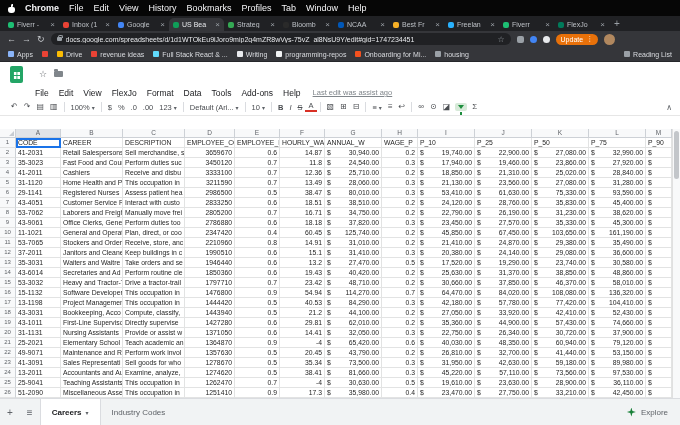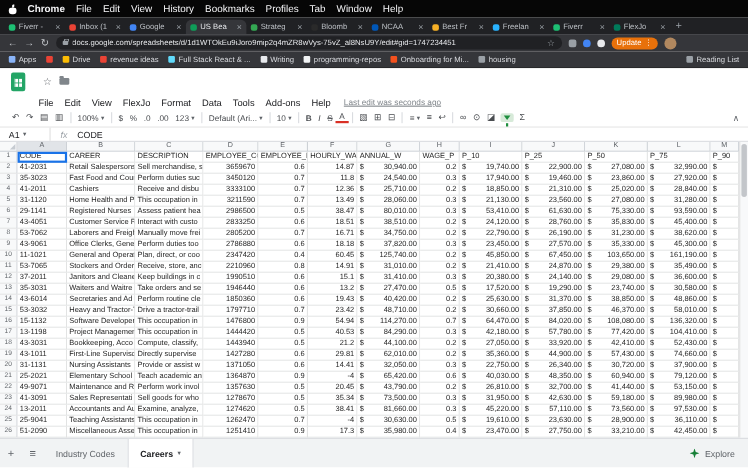--- a/index.html
+++ b/index.html
@@ -262,21 +262,21 @@
           <span class="smenu">File</span>
           <span class="smenu">Edit</span>
           <span class="smenu">View</span>
           <span class="smenu">FlexJo</span>
           <span class="smenu">Format</span>
           <span class="smenu">Data</span>
           <span class="smenu">Tools</span>
           <span class="smenu">Add-ons</span>
           <span class="smenu">Help</span>
         </div>
-      <span id="last-edit">Last edit was seconds ago</span>
+      <span id="last-edit">Last edit was assist ago</span>
     </div>
 
     <div id="toolbar">
       <span class="tico">↶</span>
       <span class="tico">↷</span>
       <span class="tico">▤</span>
       <span class="tico">▥</span>
       <span class="tdiv"></span>
       <span class="ttxt">
           <span>100%</span>
@@ -321,28 +321,20 @@
       <span class="tico">∞</span>
       <span class="tico">⊙</span>
       <span class="tico">◪</span>
       <span class="funnel-wrap">
           <span class="funnel"></span>
         </span>
       <span class="tico">Σ</span>
       <span id="toolbar-collapse">∧</span>
     </div>
 
-    <div id="formulabar">
-      <div id="namebox">
-        <span>A1</span>
-        <span class="caret">▾</span>
-      </div>
-      <span class="fx">fx</span>
-      <span id="formula-value">CODE</span>
-    </div>
 
     <div id="grid-area">
       <div id="colheads">
         <div class="cornerbox"></div>
       <div class="colh hl" style="width: 45px;">A</div>
           <div class="colh" style="width: 62px;">B</div>
           <div class="colh" style="width: 62px;">C</div>
           <div class="colh" style="width: 50px;">D</div>
           <div class="colh" style="width: 45px;">E</div>
           <div class="colh" style="width: 45px;">F</div>
@@ -1226,26 +1218,26 @@
     </div>
 
     <div id="vscroll">
         <div id="vthumb"></div>
       </div>
 
     <div id="bottombar">
       <span class="bbico">+</span>
       <span class="bbico">≡</span>
       <div id="sheet-tabs" style="display:flex;height:27px;">
-          <div class="stab">
-            <span>Industry Codes</span>
-          </div>
           <div class="stab active">
             <span>Careers</span>
             <span class="scaret">▾</span>
+          </div>
+          <div class="stab">
+            <span>Industry Codes</span>
           </div>
         </div>
       <div id="explore">
         <span class="explore-star"></span>
         <span>Explore</span>
       </div>
     </div>
 
   </div>
 </div>

